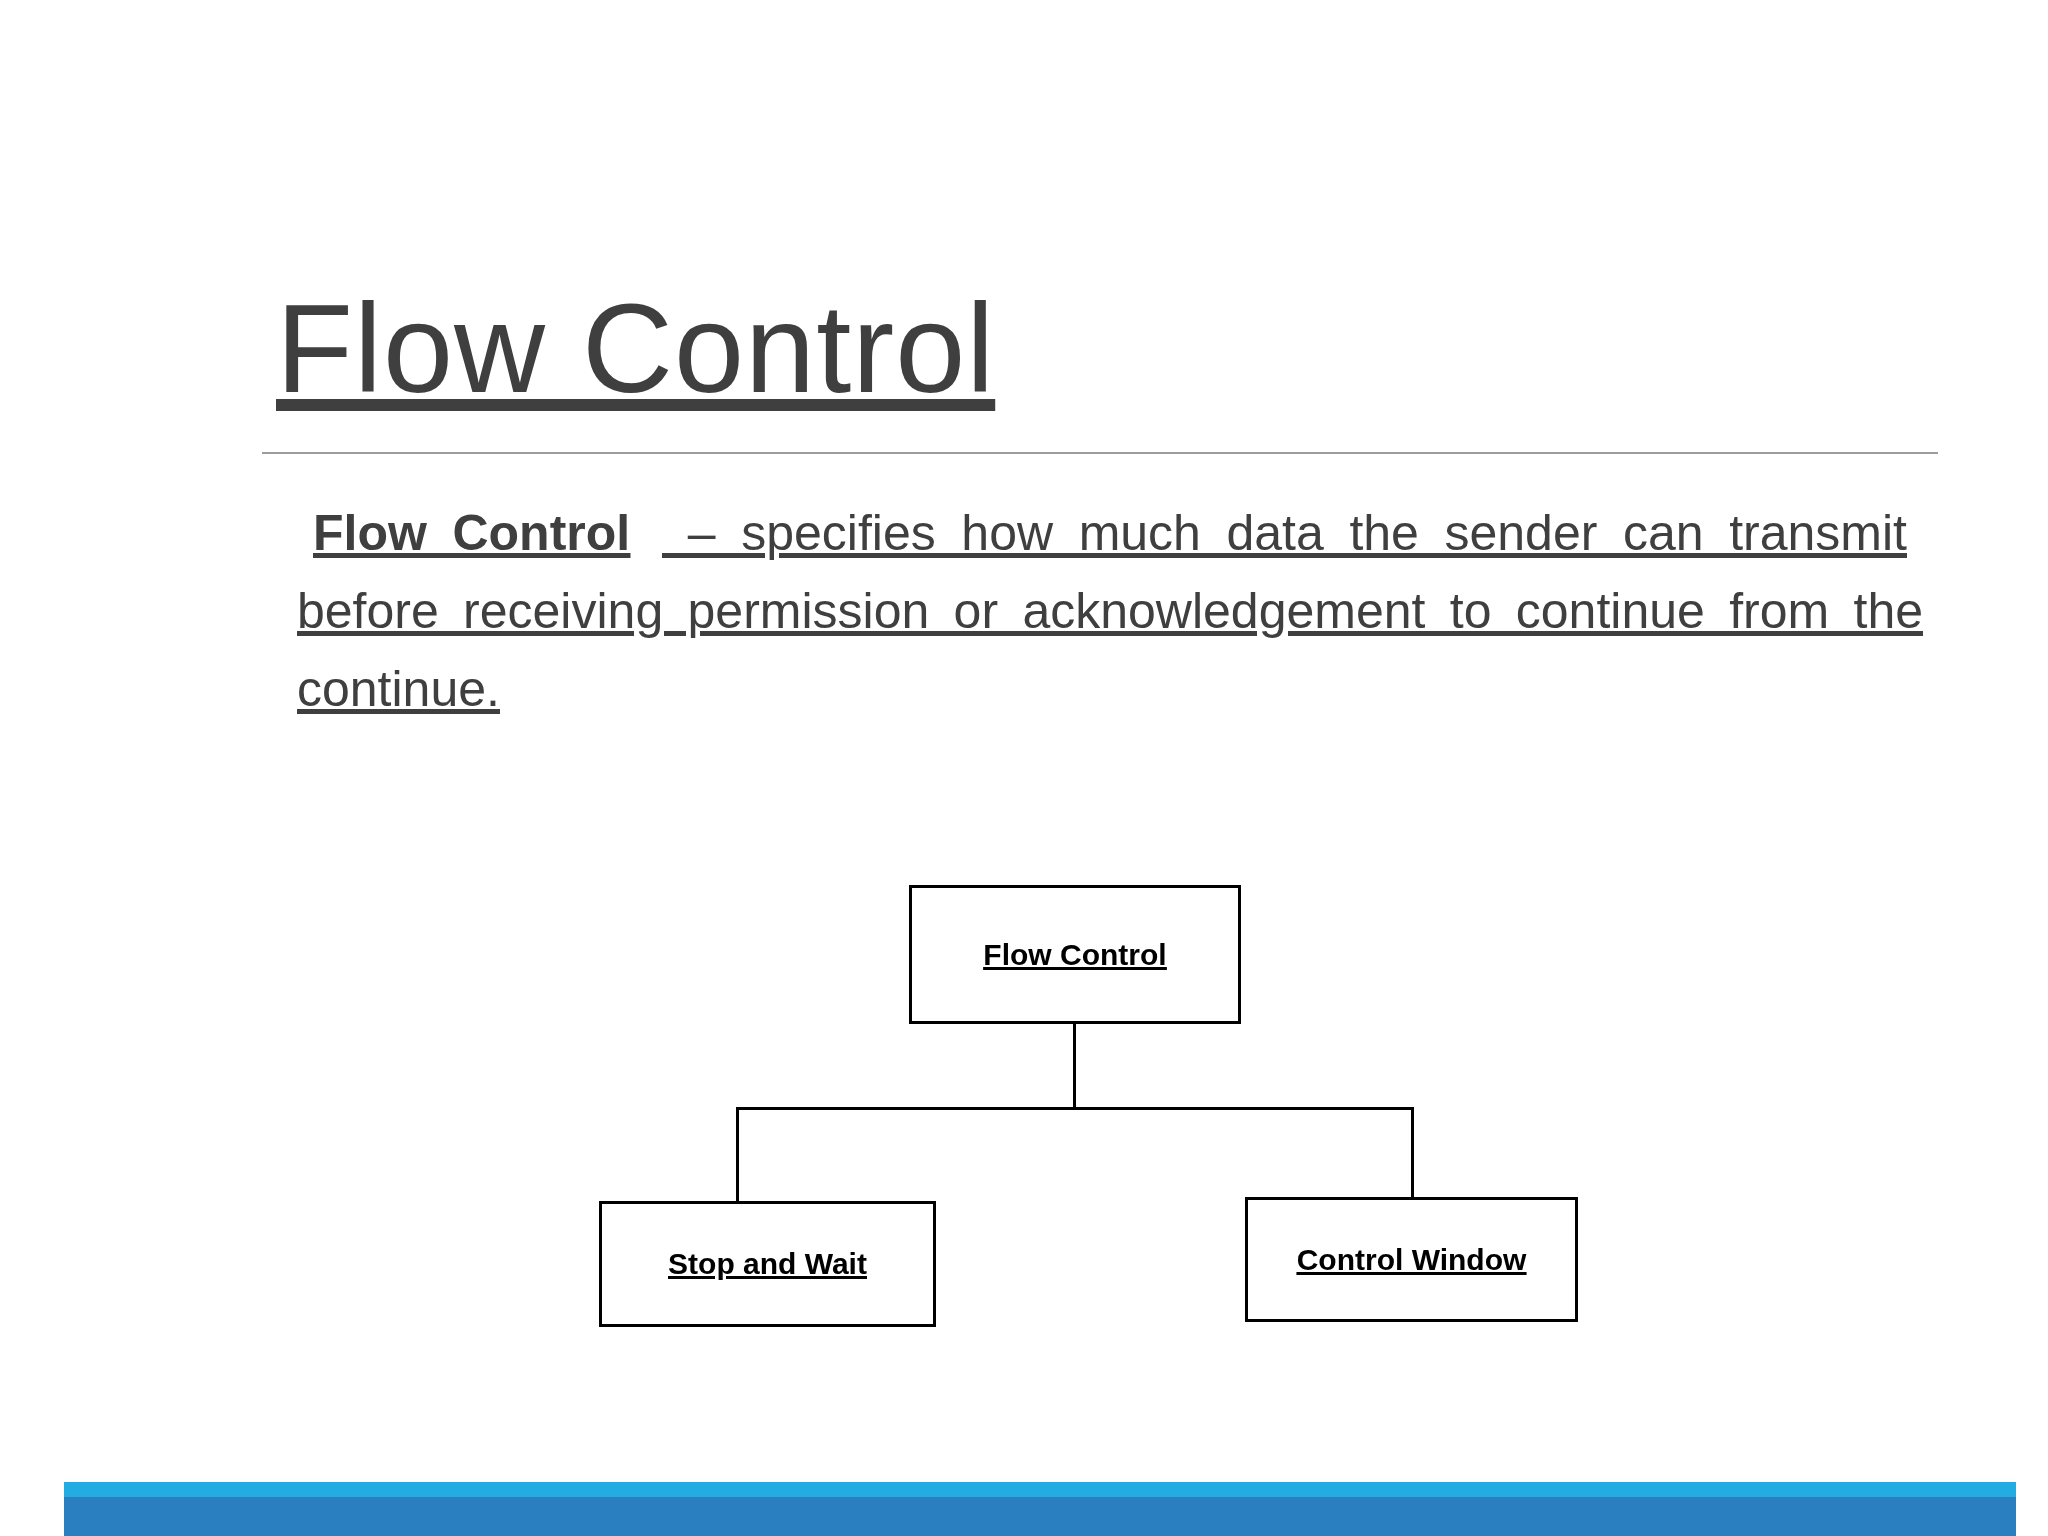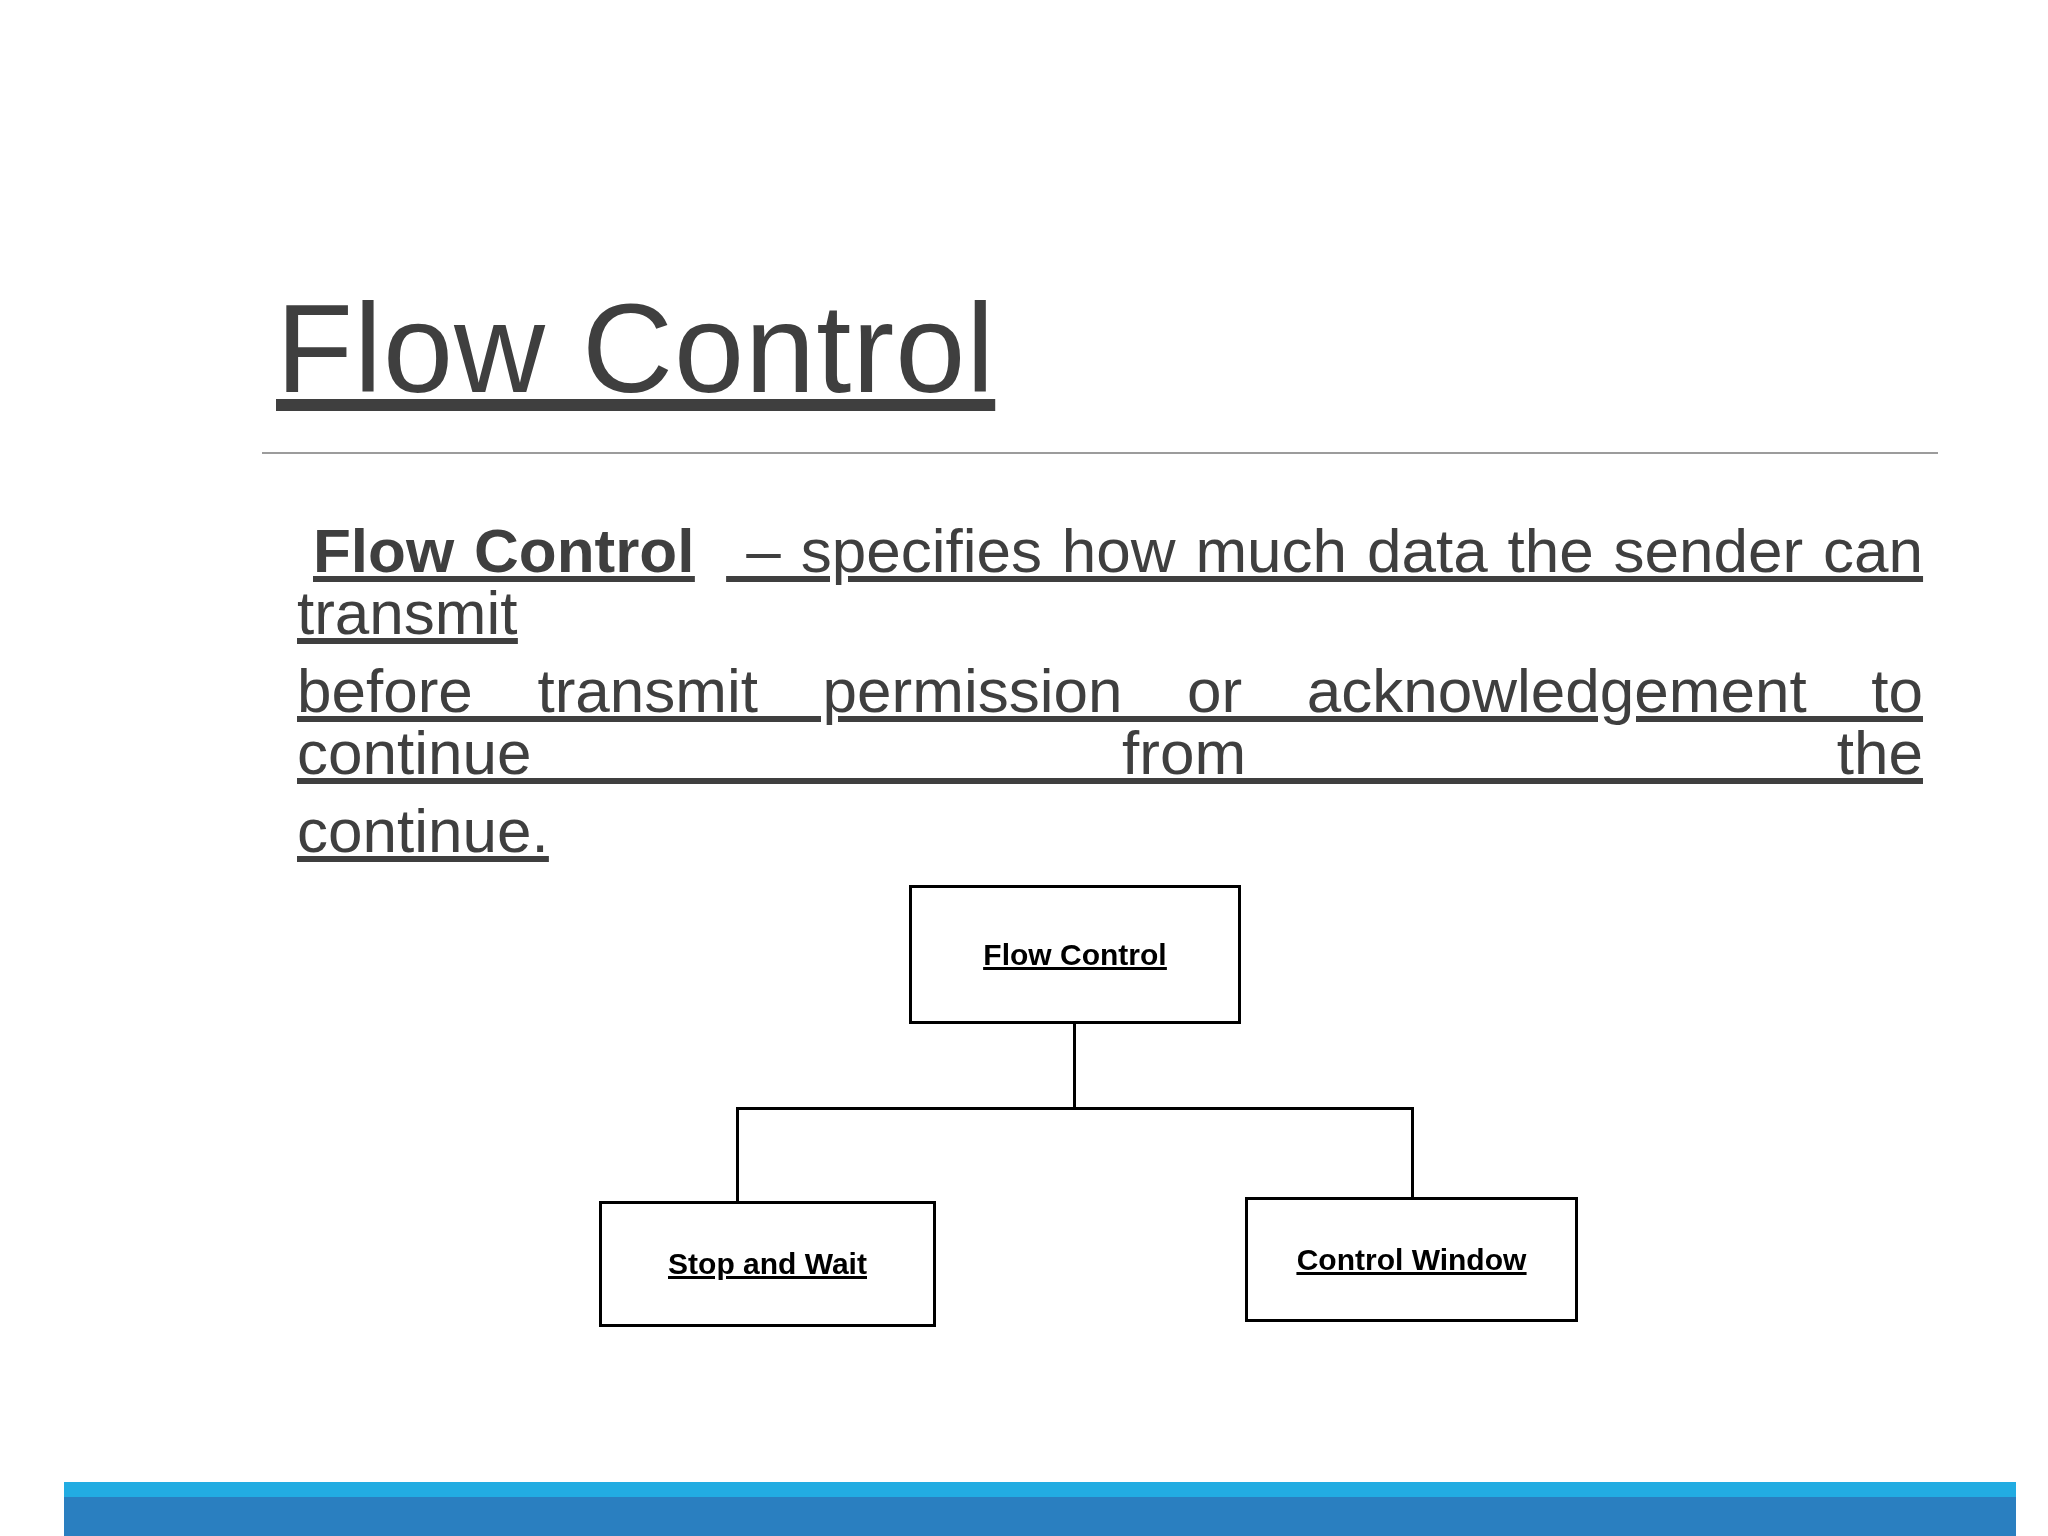--- a/index.html
+++ b/index.html
@@ -38,23 +38,23 @@
     position: absolute;
     left: 198px;
     top: 388px;
     width: 1676px;
     height: 2px;
     background: var(--rule);
   }
   .body-text {
     position: absolute;
     left: 217px;
-    top: 440px;
+    top: 422px;
     width: 1658px;
-    font-size: 62px;
+    font-size: 50px;
     line-height: 62px;
     color: var(--body-text);
   }
   .body-line.justify {
     text-align: justify;
     text-align-last: justify;
     text-justify: inter-word;
   }
   .body-line .lead-bold { font-weight: 700; }
   .diagram-box {
@@ -94,21 +94,21 @@
 <body>
 
 <div class="slide">
 
   <h1 class="slide-title">Flow Control</h1>
 
   <div class="title-rule"></div>
 
   <div class="body-text">
     <div class="body-line justify"><span class="lead-bold">Flow Control</span><span> – specifies how much data the sender can transmit</span></div>
-    <div class="body-line justify">before transmit permission or acknowledgement to continue from the</div>
+    <div class="body-line justify">before receiving permission or acknowledgement to continue from the</div>
     <div class="body-line">continue.</div>
   </div>
 
   <div class="diagram">
     <div class="connector conn-v-root"></div>
     <div class="connector conn-h"></div>
     <div class="connector conn-v-left"></div>
     <div class="connector conn-v-right"></div>
 
     <div class="diagram-box box-root">

